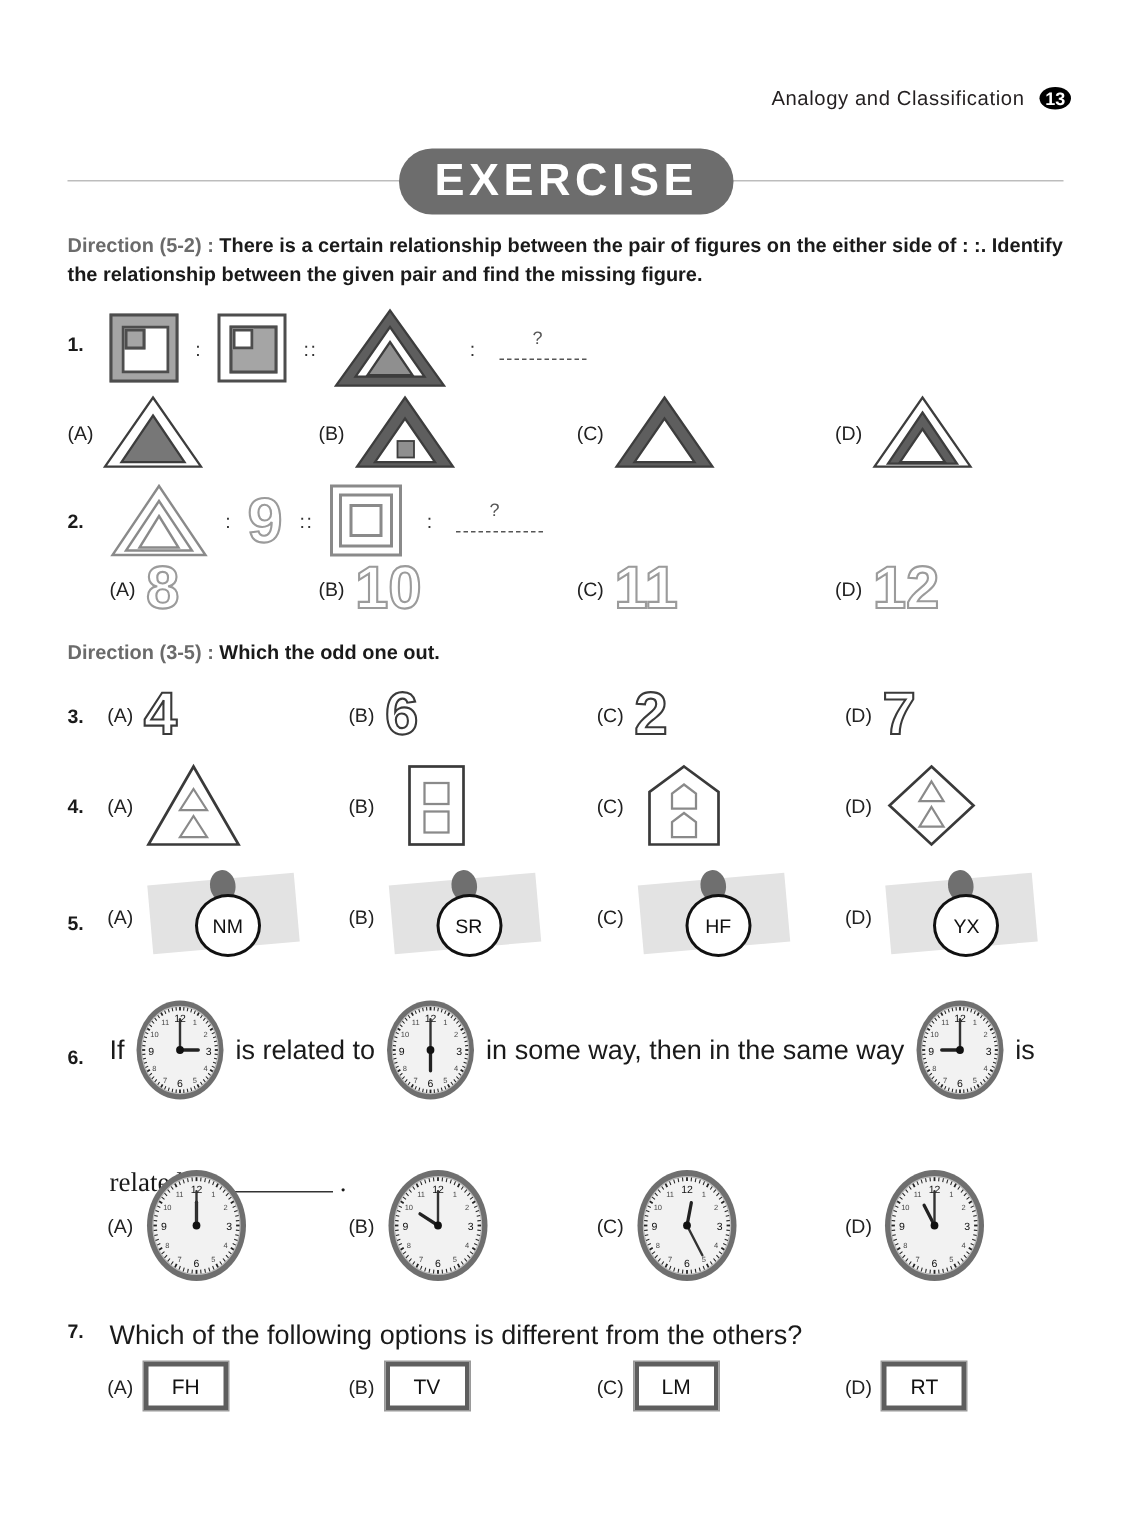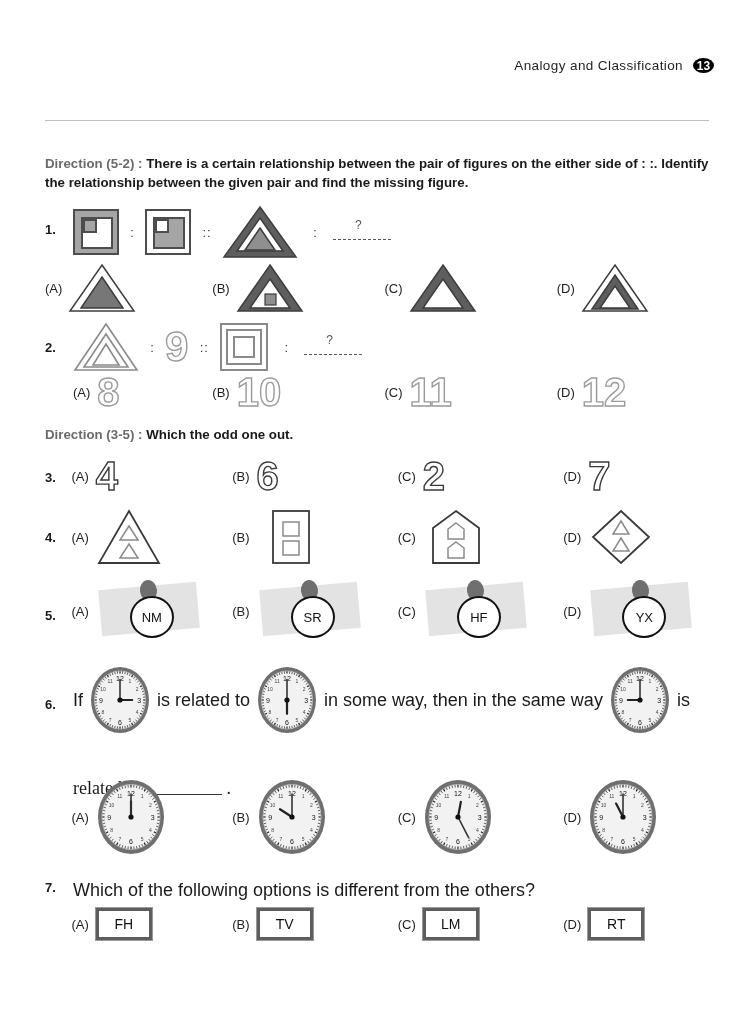--- a/index.html
+++ b/index.html
@@ -103,20 +103,21 @@
 <body>
 
 <div class="page">
 
   <div class="header">
     <span class="header-title">Analogy and Classification</span>
     <span class="page-badge">13</span>
   </div>
 
   <div class="rule"></div>
+  <div class="exercise-pill">EXERCISE</div>
 
   <div class="direction" style="top:154px;">
     <span class="d-lbl">Direction (5-2) :</span>
     <span>There is a certain relationship between the pair of figures on the either side of : :. Identify the relationship between the given pair and find the missing figure.</span>
   </div>
 
   <div class="qnum" style="left:45px;top:222px;">1.</div>
   <div class="row" style="top:206px;">
     <div class="flexrow" style="gap:0;">
       <div style="width:28px;"></div>

